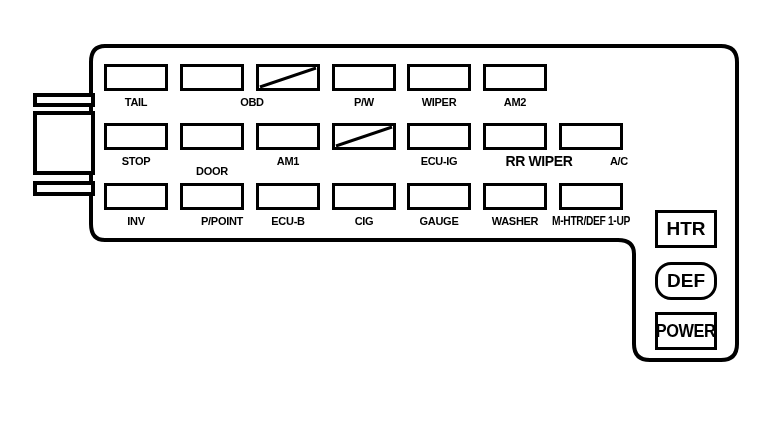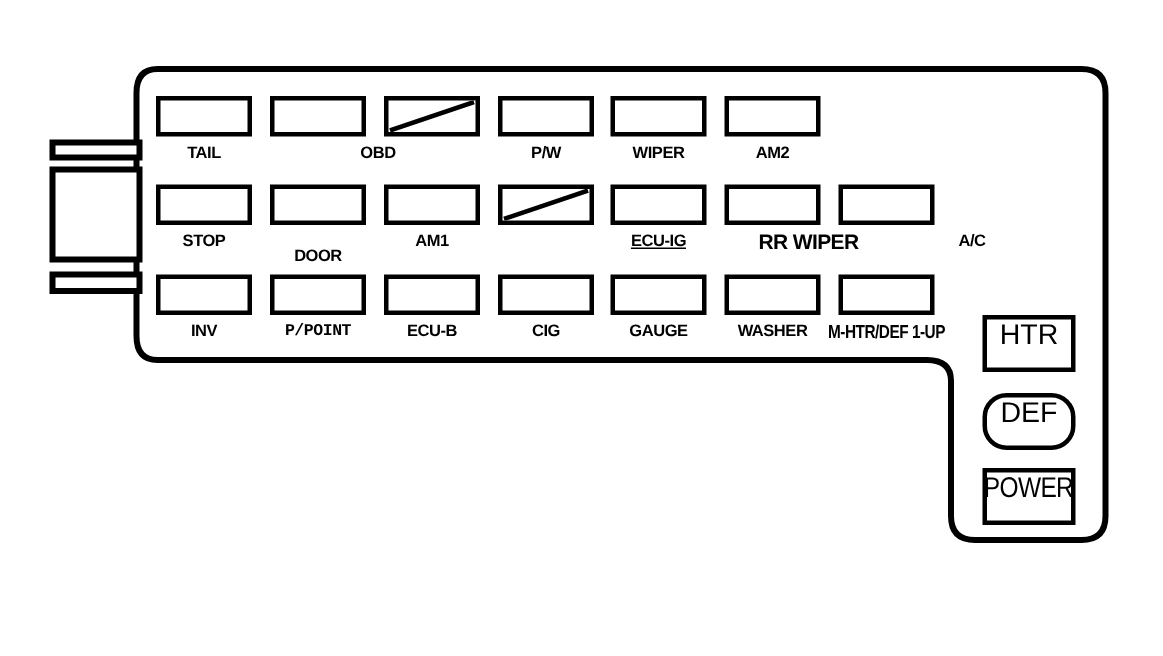--- a/index.html
+++ b/index.html
@@ -54,22 +54,23 @@
     transform-origin: 50% 50%;
   }
   .side-fuse {
     position: absolute;
     box-sizing: border-box;
     width: 62px;
     height: 38px;
     border: 3px solid #000000;
     background: #ffffff;
     display: flex;
+    align-items: center;
     justify-content: center;
-    font-weight: normal;
+    font-weight: bold;
     font-size: 19px;
     color: #000000;
     white-space: nowrap;
   }
   .side-fuse.narrow {
     letter-spacing: -0.5px;
   }
   .side-fuse.narrow span {
     transform: scaleX(0.86);
   }
@@ -115,29 +116,29 @@
       <div class="fuse" style="left: 180px; top: 123px;"></div>
       <div class="fuse-label" style="left: 142px; top: 163px;">DOOR</div>
       <div class="fuse" style="left: 256px; top: 123px;"></div>
       <div class="fuse-label" style="left: 218px; top: 153px;">AM1</div>
       <div class="fuse" style="left: 332px; top: 123px;">
         <svg width="58" height="21" viewBox="0 0 58 21">
           <line x1="1" y1="20" x2="57" y2="1" stroke="#000000" stroke-width="3"></line>
         </svg>
       </div>
       <div class="fuse" style="left: 407px; top: 123px;"></div>
-      <div class="fuse-label" style="left: 369px; top: 153px; text-decoration: underline;">ECU-IG</div>
+      <div class="fuse-label" style="left: 369px; top: 153px;">ECU-IG</div>
       <div class="fuse" style="left: 483px; top: 123px;"></div>
       <div class="fuse-label sm" style="left: 445px; top: 153px;">RR WIPER</div>
       <div class="fuse" style="left: 559px; top: 123px;"></div>
-      <div class="fuse-label" style="left: 550px; top: 153px; padding-left: 28px;">A/C</div>
+      <div class="fuse-label" style="left: 521px; top: 153px; padding-left: 28px;">A/C</div>
       <div class="fuse" style="left: 104px; top: 183px;"></div>
       <div class="fuse-label" style="left: 66px; top: 213px;">INV</div>
       <div class="fuse" style="left: 180px; top: 183px;"></div>
-      <div class="fuse-label" style="left: 142px; top: 213px; font-family: Liberation Mono, monospace;">P/POINT</div>
+      <div class="fuse-label" style="left: 152px; top: 213px;">P/POINT</div>
       <div class="fuse" style="left: 256px; top: 183px;"></div>
       <div class="fuse-label" style="left: 218px; top: 213px;">ECU-B</div>
       <div class="fuse" style="left: 332px; top: 183px;"></div>
       <div class="fuse-label" style="left: 294px; top: 213px;">CIG</div>
       <div class="fuse" style="left: 407px; top: 183px;"></div>
       <div class="fuse-label" style="left: 369px; top: 213px;">GAUGE</div>
       <div class="fuse" style="left: 483px; top: 183px;"></div>
       <div class="fuse-label" style="left: 445px; top: 213px;">WASHER</div>
       <div class="fuse" style="left: 559px; top: 183px;"></div>
       <div class="fuse-label xs" style="left: 521px; top: 213px;">M-HTR/DEF 1-UP</div>

